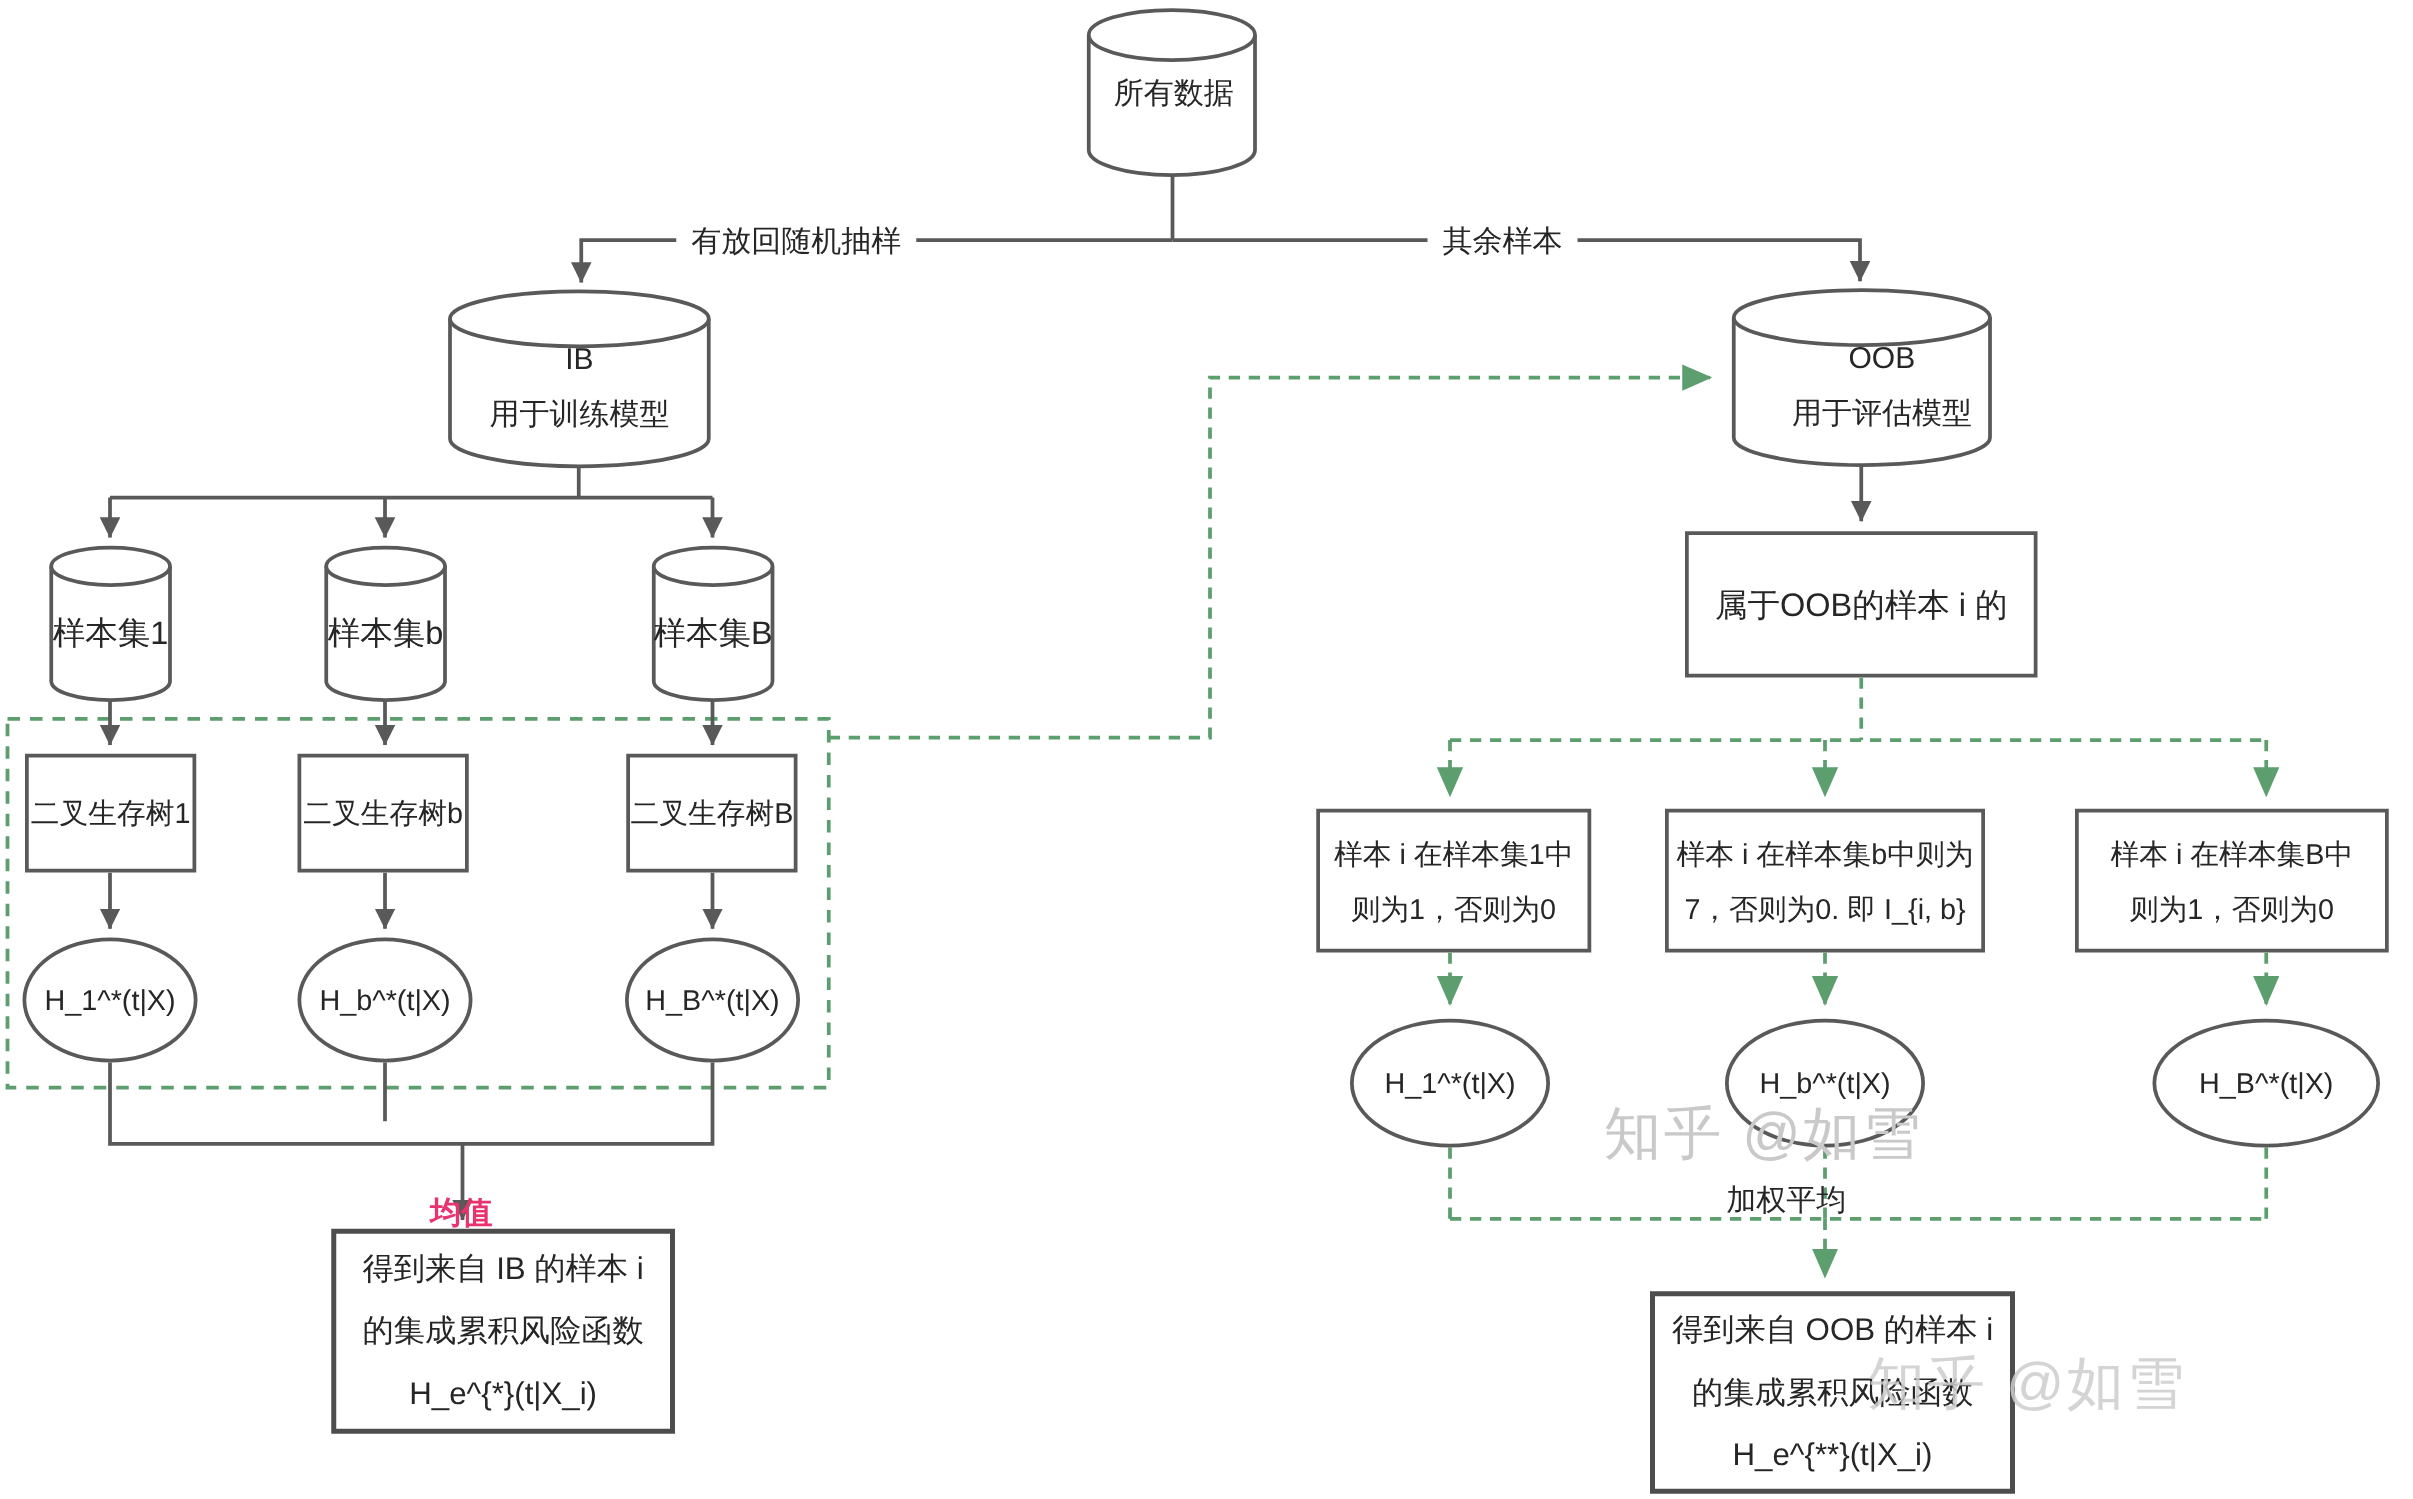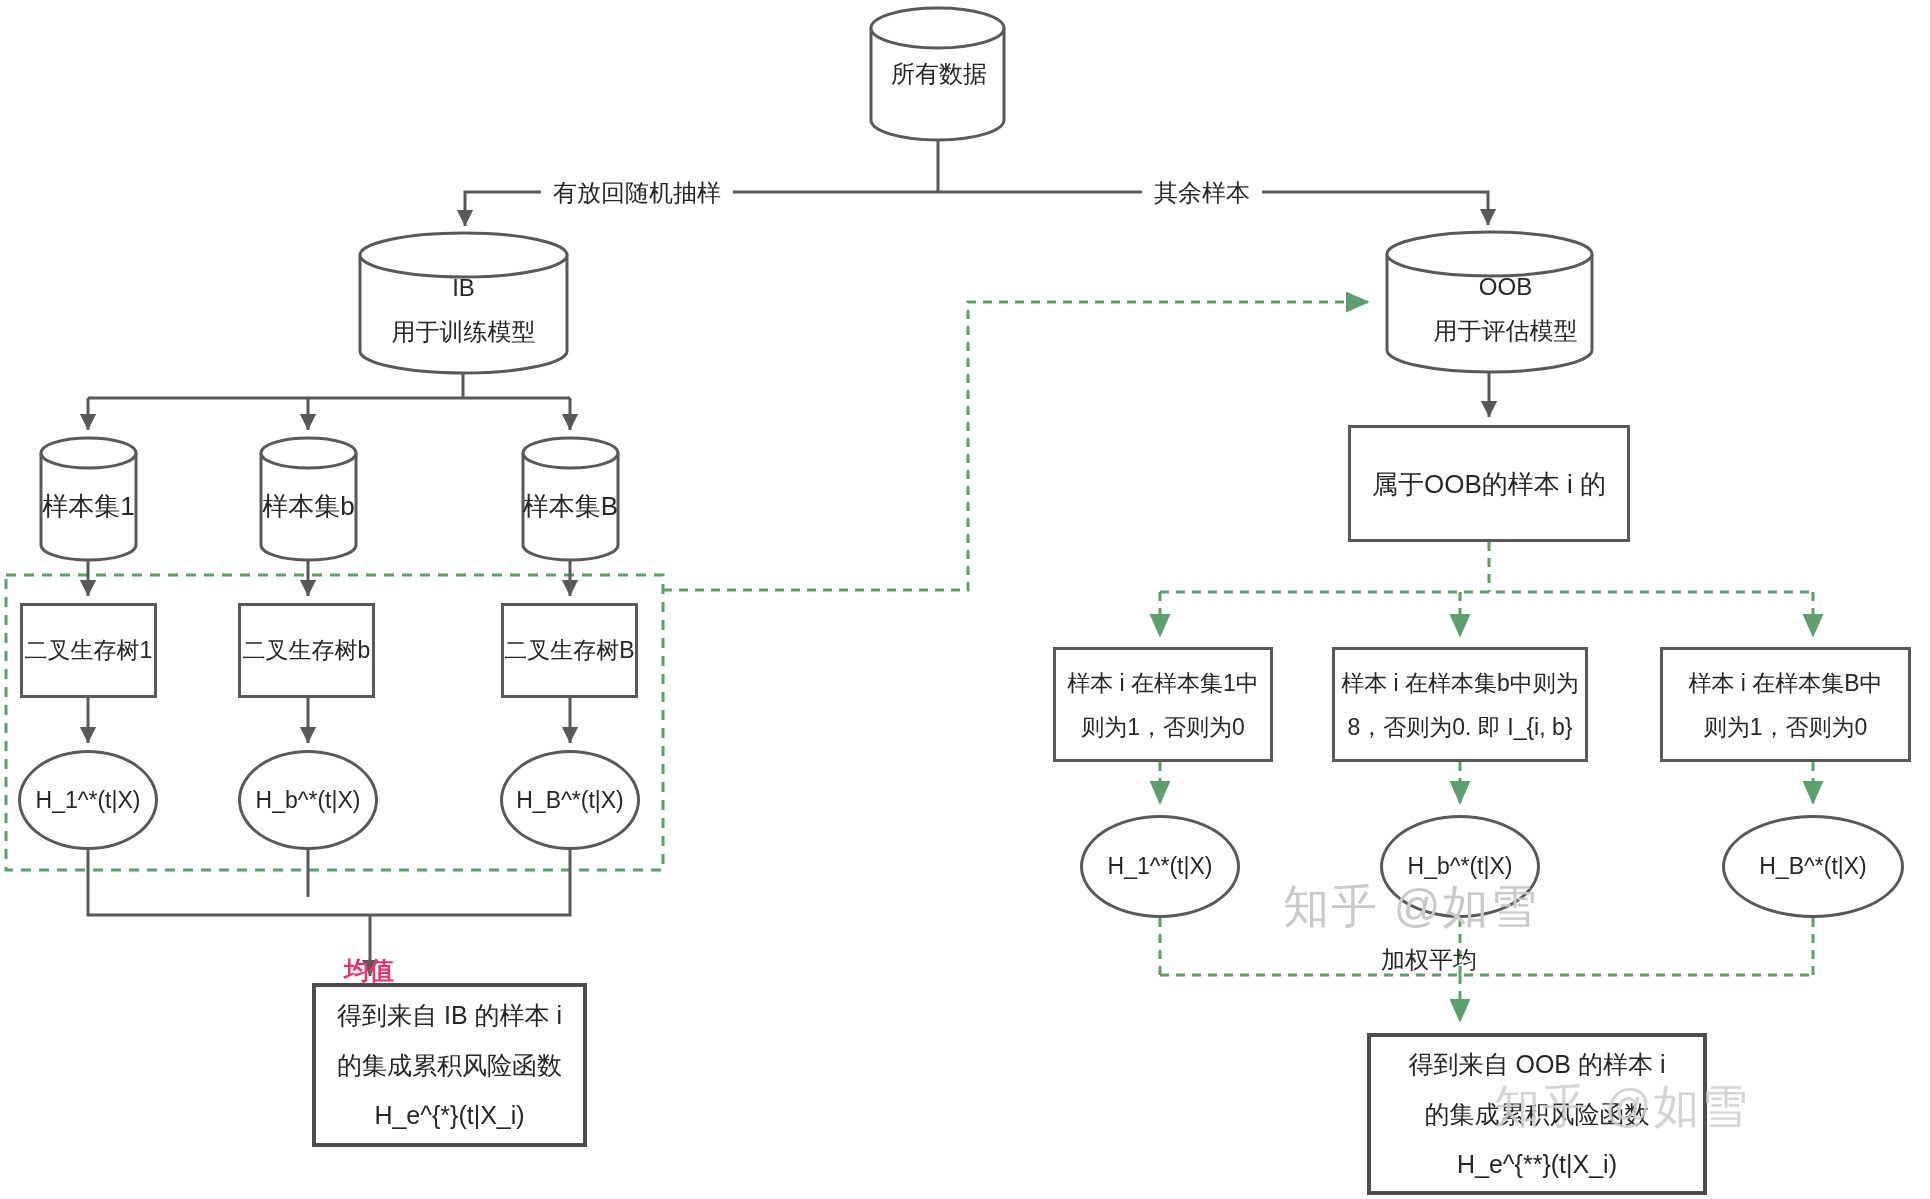--- a/index.html
+++ b/index.html
@@ -3,21 +3,21 @@
 <meta charset="utf-8">
 <style>
   html,body{margin:0;padding:0;background:#ffffff;}
   body{font-family:"Liberation Sans","DejaVu Sans",sans-serif;}
   #canvas{position:relative;width:1930px;height:1199px;background:#ffffff;overflow:hidden;}
   #wires{position:absolute;left:0;top:0;z-index:1;}
   .node{position:absolute;box-sizing:border-box;display:flex;flex-direction:column;align-items:center;
         justify-content:center;text-align:center;background:#fff;border:3px solid #595959;
         color:#262626;z-index:2;}
   .node span{display:block;white-space:nowrap;}
-  .heavy{border-width:4px;border-color:#4d4d4d;margin-left:47px;}
+  .heavy{border-width:4px;border-color:#4d4d4d;}
   .oval{border-radius:50%;}
   .plain{border:none;background:transparent;}
   .fs22{font-size:26px;} .fs23{font-size:23px;} .fs24{font-size:24px;}
   .fs25{font-size:25px;} .fs26{font-size:26px;}
   .lh44{line-height:44px;} .lh46{line-height:46px;} .lh50{line-height:50px;}
   .edge-label{position:absolute;z-index:3;color:#262626;font-size:24px;white-space:nowrap;
               transform:translate(-50%,-50%);display:flex;align-items:center;justify-content:center;}
   .edge-label.boxed{background:#fff;padding:2px 12px;}
   .edge-label.red{color:#e8336e;font-weight:600;font-size:25px;}
   .wm{position:absolute;z-index:4;color:#c9c9c9;font-size:46px;white-space:nowrap;letter-spacing:2px;}
@@ -37,21 +37,21 @@
   #n-hbl{left:238px;top:750px;width:140px;height:100px;}
   #n-hBl{left:500px;top:750px;width:140px;height:100px;}
   #n-ibres{left:265px;top:983px;width:275px;height:164px;}
   #n-oobrisk{left:1348px;top:425px;width:282px;height:117px;}
   #n-c1{left:1053px;top:647px;width:220px;height:115px;}
   #n-cb{left:1332px;top:647px;width:256px;height:115px;}
   #n-cB{left:1660px;top:647px;width:251px;height:115px;}
   #n-h1r{left:1080px;top:815px;width:160px;height:103px;}
   #n-hbr{left:1380px;top:815px;width:160px;height:103px;}
   #n-hBr{left:1722px;top:815px;width:182px;height:103px;}
-  #n-oobres{left:1320px;top:1033px;width:340px;height:162px;}
+  #n-oobres{left:1320px;top:1033px;width:292px;height:162px;}
   #lbl-sampling{left:637px;top:193px;}
   #lbl-rest{left:1202px;top:193px;}
   #lbl-mean{left:369px;top:930px;margin-top:40px;}
   #lbl-weighted{left:1429px;top:960px;}
   #wm1{left:1283px;top:876px;}
   #wm2{left:1494px;top:1076px;}
 </style>
 </head>
 <body>
 
@@ -173,21 +173,21 @@
   <div class="node fs26 lh46" id="n-oobrisk">
     <span>属于OOB的样本 i 的</span>
   </div>
 
   <div class="node fs23 lh44" id="n-c1">
     <span>样本 i 在样本集1中</span>
     <span>则为1，否则为0</span>
   </div>
   <div class="node fs23 lh44" id="n-cb">
     <span>样本 i 在样本集b中则为</span>
-    <span>8，否则为0. 即 I_{i, b}</span>
+    <span>7，否则为0. 即 I_{i, b}</span>
   </div>
   <div class="node fs23 lh44" id="n-cB">
     <span>样本 i 在样本集B中</span>
     <span>则为1，否则为0</span>
   </div>
 
   <div class="node oval fs23" id="n-h1r">
     <span>H_1^*(t|X)</span>
   </div>
   <div class="node oval fs23" id="n-hbr">

